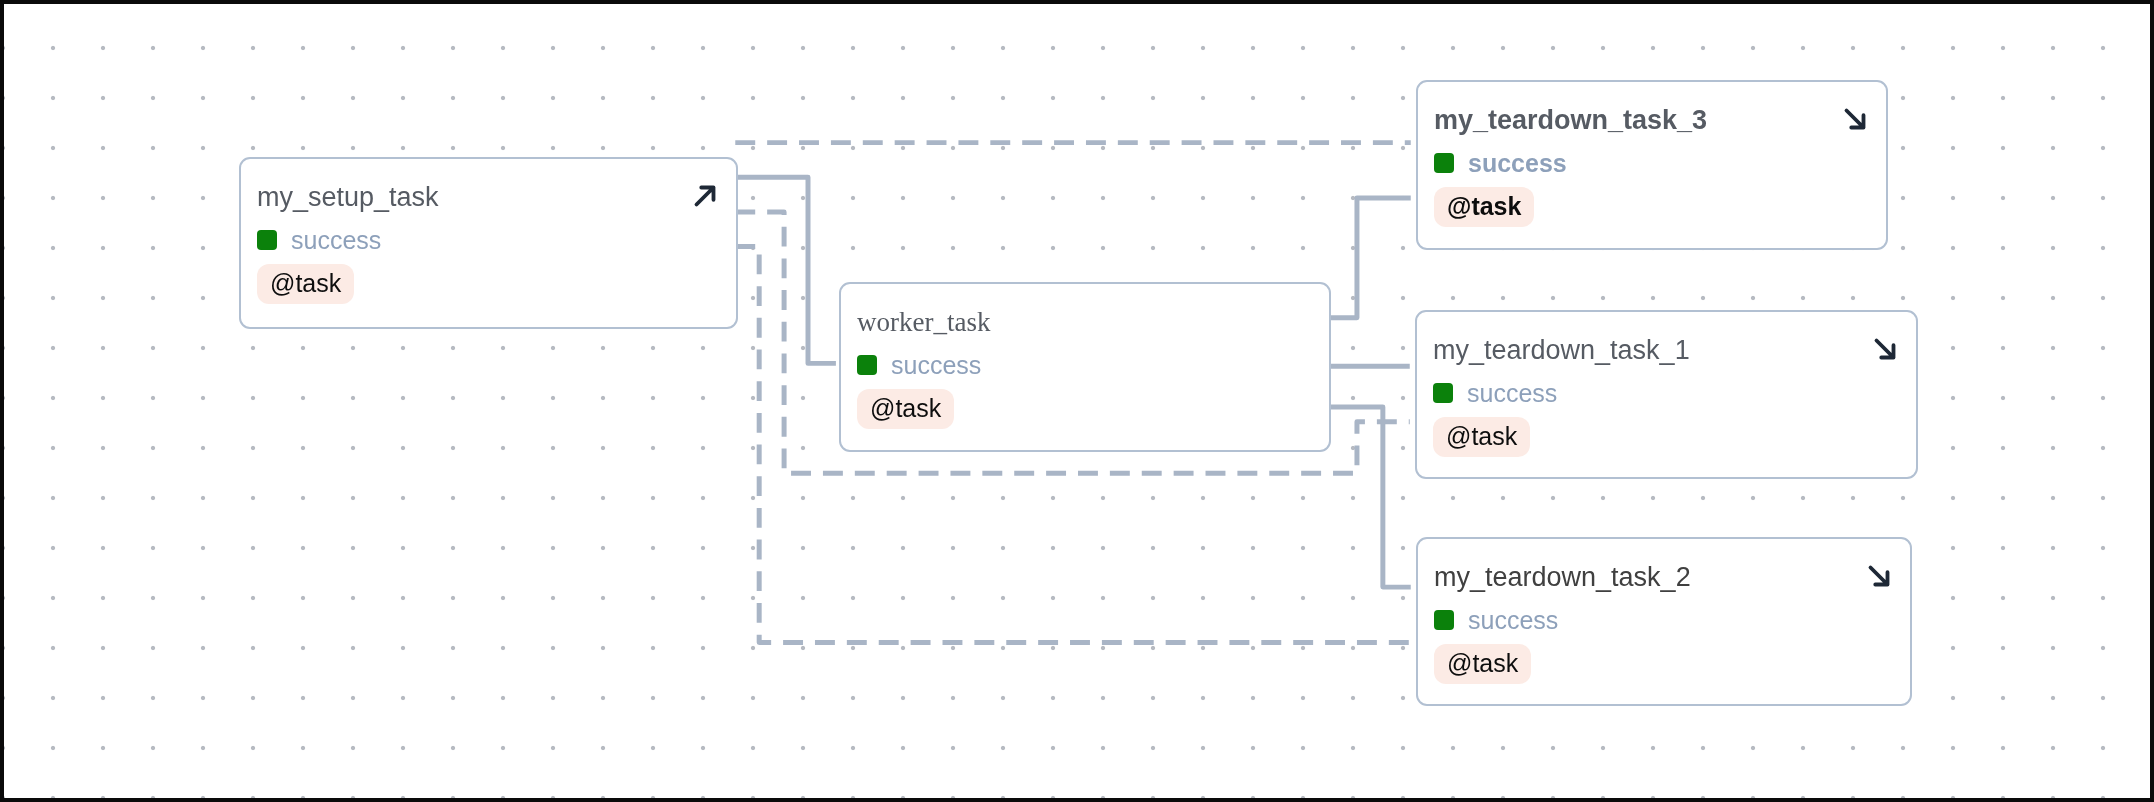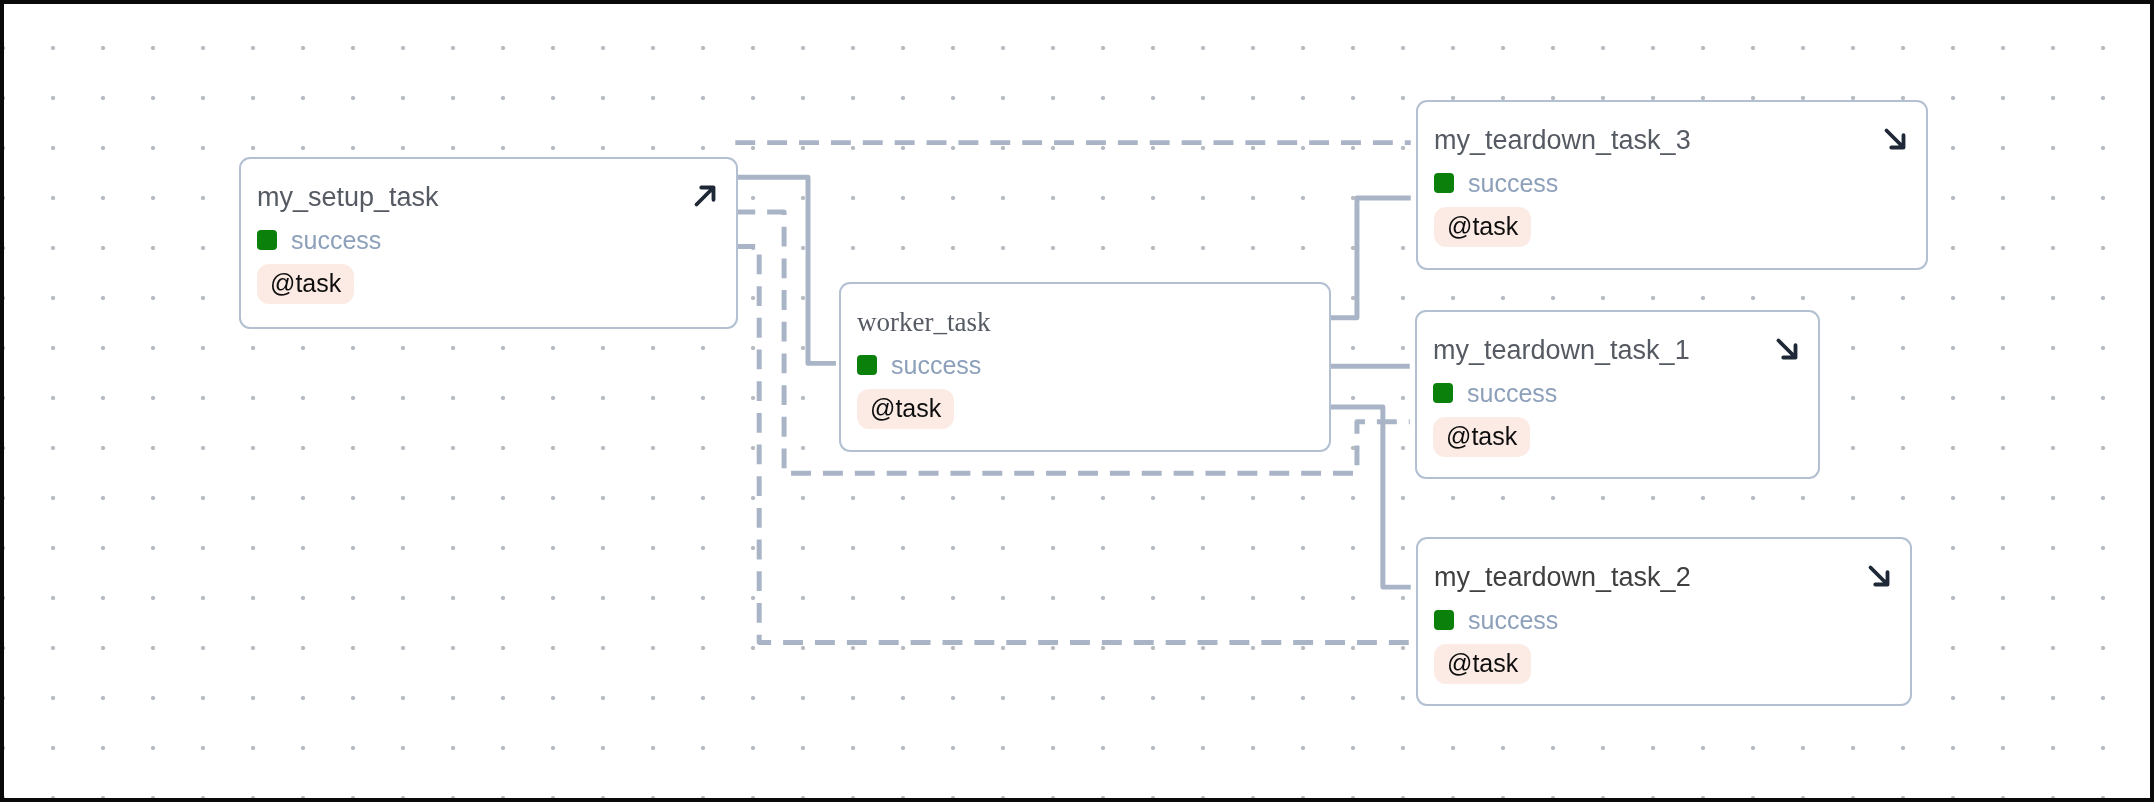--- a/index.html
+++ b/index.html
@@ -86,32 +86,32 @@
   </div>
       <div class="node" style="left: 835px; top: 278px; width: 492px; height: 170px; border-color: rgb(178, 192, 210); background: rgb(255, 255, 255);">
     
     <div class="node-title" style="color: rgb(86, 91, 99); font-family: Liberation Serif, serif;">worker_task</div>
     <div class="status-row">
       <span class="status-swatch" style="background: rgb(11, 129, 11);"></span>
       <span class="status-label" style="color: rgb(141, 160, 186);">success</span>
     </div>
     <span class="decorator-badge" style="background: rgb(252, 235, 229); color: rgb(13, 13, 13);">@task</span>
   </div>
-      <div class="node" style="left: 1412px; top: 96px; width: 512px; height: 170px; border-color: rgb(178, 192, 210); background: rgb(255, 255, 255);">
+      <div class="node" style="left: 1412px; top: 76px; width: 472px; height: 170px; border-color: rgb(178, 192, 210); background: rgb(255, 255, 255); font-weight: bold;">
     <span class="node-icon"><svg viewBox="0 0 32 32" width="34" height="34">
             <path d="M8 8 L24 24 M24 12.5 V24 H12.5" fill="none" stroke="#1e2836" stroke-width="3.6" stroke-linecap="round" stroke-linejoin="round"></path>
           </svg></span>
     <div class="node-title" style="color: rgb(86, 91, 99);">my_teardown_task_3</div>
     <div class="status-row">
       <span class="status-swatch" style="background: rgb(11, 129, 11);"></span>
       <span class="status-label" style="color: rgb(141, 160, 186);">success</span>
     </div>
     <span class="decorator-badge" style="background: rgb(252, 235, 229); color: rgb(13, 13, 13);">@task</span>
   </div>
-      <div class="node" style="left: 1411px; top: 306px; width: 405px; height: 169px; border-color: rgb(178, 192, 210); background: rgb(255, 255, 255);">
+      <div class="node" style="left: 1411px; top: 306px; width: 503px; height: 169px; border-color: rgb(178, 192, 210); background: rgb(255, 255, 255);">
     <span class="node-icon"><svg viewBox="0 0 32 32" width="34" height="34">
             <path d="M8 8 L24 24 M24 12.5 V24 H12.5" fill="none" stroke="#1e2836" stroke-width="3.6" stroke-linecap="round" stroke-linejoin="round"></path>
           </svg></span>
     <div class="node-title" style="color: rgb(86, 91, 99);">my_teardown_task_1</div>
     <div class="status-row">
       <span class="status-swatch" style="background: rgb(11, 129, 11);"></span>
       <span class="status-label" style="color: rgb(141, 160, 186);">success</span>
     </div>
     <span class="decorator-badge" style="background: rgb(252, 235, 229); color: rgb(13, 13, 13);">@task</span>
   </div>

